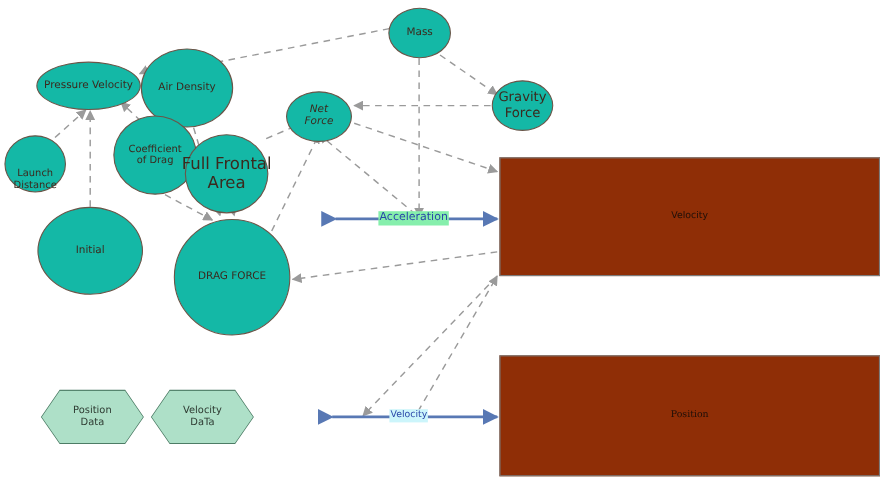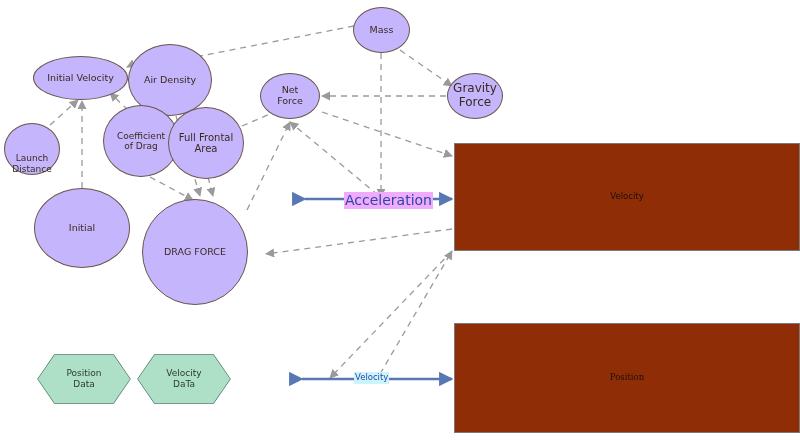--- a/index.html
+++ b/index.html
@@ -31,21 +31,21 @@
     display: flex;
     align-items: center;
     justify-content: center;
     text-align: center;
     line-height: 1.15;
     color: #3b2a1e;
     font-family: "DejaVu Sans", sans-serif;
     white-space: nowrap;
   }
   .node.ellipse {
-    background: #c4b5fd;
+    background: #14b8a6;
     border: 1.4px solid #6b5548;
     border-radius: 50%;
   }
   .node.rect {
     background: #8f2e06;
     border: 1.4px solid #7a7a7a;
     border-radius: 0;
     color: #1d0f09;
   }
   .node .lbl {
@@ -117,62 +117,62 @@
         <polygon points="154.56,355 213.44,355 230,379 213.44,403 154.56,403 138,379" fill="none" stroke="#4a7a63" stroke-width="1.3"></polygon>
       </g>
     <g id="flow-group">
         <line x1="305" y1="199" x2="452" y2="199" stroke="#5878b4" stroke-width="2.4" marker-end="url(#bah)" marker-start="url(#bahs)"></line>
         <line x1="302" y1="379" x2="452" y2="379" stroke="#5878b4" stroke-width="2.4" marker-end="url(#bah)" marker-start="url(#bahs)"></line>
       </g>
   </svg>
 
   <div id="nodes-group">
       <div class="node ellipse" style="left: 33px; top: 56px; width: 95px; height: 44px; font-size: 9.5px;">
-        <span class="lbl">Initial Velocity</span>
+        <span class="lbl">Pressure Velocity</span>
       </div>
       <div class="node ellipse" style="left: 128px; top: 44px; width: 84px; height: 72px; font-size: 9.5px;">
         <span class="lbl">Air Density</span>
       </div>
       <div class="node ellipse" style="left: 4px; top: 123px; width: 56px; height: 52px; font-size: 9px; align-items: flex-end;">
         <span class="lbl">Launch<br>Distance</span>
       </div>
       <div class="node ellipse" style="left: 103px; top: 105px; width: 76px; height: 72px; font-size: 9px;">
         <span class="lbl">Coefficient<br>of Drag</span>
       </div>
-      <div class="node ellipse" style="left: 168px; top: 107px; width: 76px; height: 72px; font-size: 10px;">
+      <div class="node ellipse" style="left: 168px; top: 122px; width: 76px; height: 72px; font-size: 15px;">
         <span class="lbl">Full Frontal<br>Area</span>
       </div>
-      <div class="node ellipse" style="left: 260px; top: 73px; width: 60px; height: 46px; font-size: 9.5px;">
+      <div class="node ellipse" style="left: 260px; top: 83px; width: 60px; height: 46px; font-size: 9.5px; font-style: italic;">
         <span class="lbl">Net<br>Force</span>
       </div>
       <div class="node ellipse" style="left: 353px; top: 7px; width: 57px; height: 46px; font-size: 9.5px;">
         <span class="lbl">Mass</span>
       </div>
       <div class="node ellipse" style="left: 447px; top: 73px; width: 56px; height: 46px; font-size: 12px;">
         <span class="lbl">Gravity<br>Force</span>
       </div>
       <div class="node ellipse" style="left: 34px; top: 188px; width: 96px; height: 80px; font-size: 9.5px;">
         <span class="lbl">Initial</span>
       </div>
-      <div class="node ellipse" style="left: 142px; top: 199px; width: 106px; height: 106px; font-size: 9.5px;">
+      <div class="node ellipse" style="left: 158px; top: 199px; width: 106px; height: 106px; font-size: 9.5px;">
         <span class="lbl">DRAG FORCE</span>
       </div>
       <div class="node rect" style="left: 454px; top: 143px; width: 346px; height: 108px; font-size: 8.5px;">
         <span class="lbl">Velocity</span>
       </div>
       <div class="node rect" style="left: 454px; top: 323px; width: 346px; height: 110px; font-size: 8.5px; font-family: &quot;DejaVu Serif&quot;, serif;">
         <span class="lbl">Position</span>
       </div>
     </div>
   <div id="hex-group">
       <div class="hex" style="left: 38px; top: 355px; width: 92px; height: 48px; font-size: 9px; background: rgb(174, 224, 200);">
         <span class="lbl">Position<br>Data</span>
       </div>
       <div class="hex" style="left: 138px; top: 355px; width: 92px; height: 48px; font-size: 9px; background: rgb(174, 224, 200);">
         <span class="lbl">Velocity<br>DaTa</span>
       </div>
     </div>
   <div id="labels-group">
-      <div class="arrow-label" style="left: 344px; top: 192px; font-size: 14px; background: #f0abfc; color: rgb(42, 71, 168);">Acceleration</div>
+      <div class="arrow-label" style="left: 344px; top: 192px; font-size: 10px; background: #86efac; color: rgb(42, 71, 168);">Acceleration</div>
       <div class="arrow-label" style="left: 354px; top: 372px; font-size: 8.5px; background: rgb(204, 245, 251); color: rgb(42, 71, 168);">Velocity</div>
     </div>
 
 </div>
 
 </body></html>

